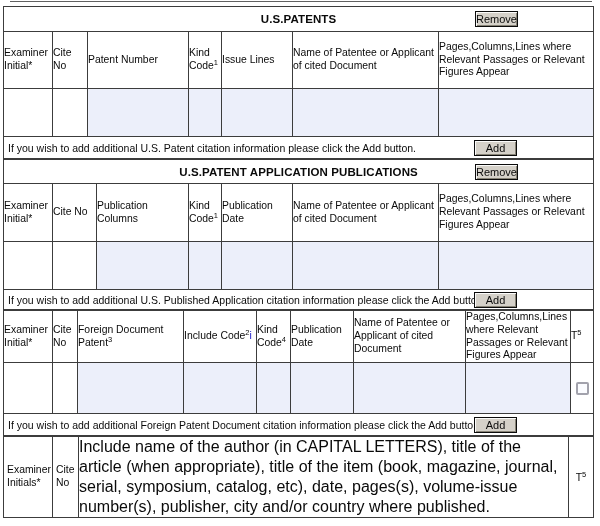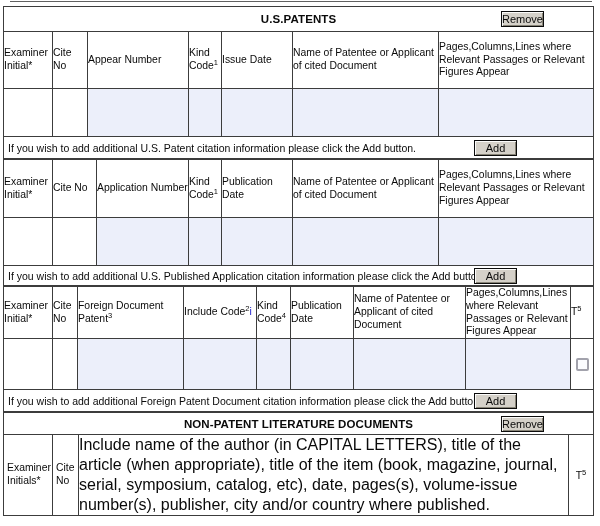--- a/index.html
+++ b/index.html
@@ -29,21 +29,21 @@
   .addwrap{position:relative;display:flex;align-items:flex-start;height:100%;padding-left:4px;}
   .add-text{font-size:10.5px;white-space:nowrap;}
   .pdf-btn{
     position:absolute;left:470px;top:50%;transform:translateY(-50%);
     width:43px;height:16px;padding:0;
     font-family:inherit;font-size:11px;line-height:12px;text-align:center;
     background:var(--btnbg);border:1px solid #0c0c0c;
     box-shadow:inset 1px 1px 0 rgba(255,255,255,0.9), inset -1px -1px 0 rgba(95,90,75,0.65);
     color:#0a0a0a;
   }
-  .hdrwrap .pdf-btn{left:497px;}
+  .hdrwrap .pdf-btn{left:471px;}
   .cell-fill{background:var(--fill);}
   .c-center{text-align:center;}
   .sup{font-size:7.5px;vertical-align:4px;line-height:0;}
   .info-link{color:var(--info);cursor:pointer;}
   .checkbox{
     display:inline-block;width:13px;height:13px;
     border:2px solid var(--cbborder);border-radius:2px;background:#fbfcff;
     vertical-align:middle;
   }
   .npl-text{font-size:16px;line-height:1.25;}
@@ -72,23 +72,23 @@
         <td colspan="7">
           <div class="hdrwrap">
             <span class="sec-title">U.S.PATENTS</span>
             <button class="pdf-btn">Remove</button>
           </div>
         </td>
       </tr>
       <tr class="r-colhdr" style="height:57px">
         <td>Examiner Initial*</td>
         <td>Cite No</td>
-        <td>Appear Number</td>
+        <td>Patent Number</td>
         <td><span>Kind Code</span><span class="sup">1</span></td>
-        <td>Issue Date</td>
+        <td>Issue Lines</td>
         <td>Name of Patentee or Applicant of cited Document</td>
         <td>Pages,Columns,Lines where Relevant Passages or Relevant Figures Appear</td>
       </tr>
       <tr style="height:48px">
         <td></td>
         <td></td>
         <td class="cell-fill"></td>
         <td class="cell-fill"></td>
         <td class="cell-fill"></td>
         <td class="cell-fill"></td>
@@ -109,24 +109,32 @@
       <colgroup>
         <col style="width:49px">
           <col style="width:44px">
           <col style="width:92px">
         <col style="width:33px">
           <col style="width:71px">
           <col style="width:146px">
           <col style="width:155px">
       </colgroup>
       <tbody>
+          <tr style="height:24px">
+        <td colspan="7">
+          <div class="hdrwrap">
+            <span class="sec-title">U.S.PATENT APPLICATION PUBLICATIONS</span>
+            <button class="pdf-btn">Remove</button>
+          </div>
+        </td>
+      </tr>
       <tr class="r-colhdr" style="height:58px">
         <td>Examiner Initial*</td>
         <td>Cite No</td>
-        <td>Application Number</td>
+        <td>Publication Columns</td>
         <td><span>Kind Code</span><span class="sup">1</span></td>
         <td>Publication Date</td>
         <td>Name of Patentee or Applicant of cited Document</td>
         <td>Pages,Columns,Lines where Relevant Passages or Relevant Figures Appear</td>
       </tr>
       <tr style="height:48px">
         <td></td>
         <td></td>
         <td class="cell-fill"></td>
         <td class="cell-fill"></td>
@@ -192,28 +200,20 @@
       </table>
 
     <table class="sec">
       <colgroup>
         <col style="width:49px">
           <col style="width:26px">
           <col style="width:490px">
           <col style="width:25px">
       </colgroup>
       <tbody>
-          <tr style="height:22px">
-        <td colspan="4">
-          <div class="hdrwrap">
-            <span class="sec-title">NON-PATENT LITERATURE DOCUMENTS</span>
-            <button class="pdf-btn">Remove</button>
-          </div>
-        </td>
-      </tr>
       <tr class="r-npl" style="height:40px">
         <td class="tight" style="font-size:10.4px;line-height:1.22">Examiner Initials*</td>
         <td class="tight" style="font-size:10.4px;line-height:1.22">Cite No</td>
         <td class="npl-text">Include name of the author (in CAPITAL LETTERS), title of the article (when appropriate), title of the item (book, magazine, journal, serial, symposium, catalog, etc), date, pages(s), volume-issue number(s), publisher, city and/or country where published.</td>
         <td class="c-center" style="font-size:10.4px"><span>T</span><span class="sup">5</span></td>
       </tr>
     </tbody>
       </table>
 
   </div>

